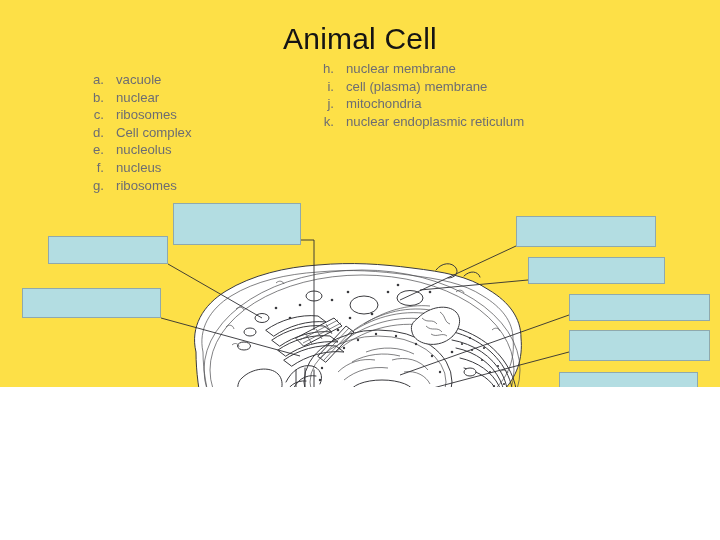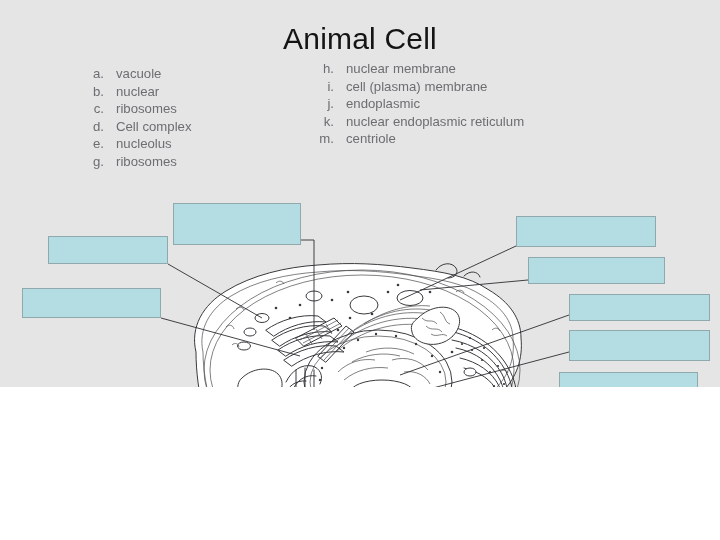--- a/index.html
+++ b/index.html
@@ -8,21 +8,21 @@
     padding: 0;
     background: #ffffff;
   }
   body {
     font-family: "Liberation Sans", sans-serif;
   }
   #slide {
     position: relative;
     width: 720px;
     height: 387px;
-    background: #e5e5e5;
+    background: #fde047;
     overflow: hidden;
   }
   #title {
     position: absolute;
     left: 0;
     top: 22px;
     width: 720px;
     text-align: center;
     font-size: 30px;
     font-weight: 400;
@@ -31,21 +31,21 @@
     font-family: "Liberation Sans", sans-serif;
   }
   .legend {
     position: absolute;
     font-size: 13.2px;
     color: #6d6d72;
     font-family: "Liberation Sans", sans-serif;
     line-height: 17.6px;
     white-space: nowrap;
   }
-  #legend-left  { left: 74px;  top: 65px; }
+  #legend-left  { left: 74px;  top: 71px; }
   #legend-right { left: 304px; top: 60px; }
   .legend-row {
     display: block;
     height: 17.6px;
   }
   .legend-marker {
     display: inline-block;
     width: 30px;
     text-align: right;
     padding-right: 12px;
@@ -111,39 +111,39 @@
     <span class="legend-row">
       <span class="legend-marker">c.</span><span class="legend-text">ribosomes</span>
     </span>
     <span class="legend-row">
       <span class="legend-marker">d.</span><span class="legend-text">Cell complex</span>
     </span>
     <span class="legend-row">
       <span class="legend-marker">e.</span><span class="legend-text">nucleolus</span>
     </span>
     <span class="legend-row">
+      <span class="legend-marker">f.</span><span class="legend-text">nucleus</span>
+    </span>
+    <span class="legend-row">
       <span class="legend-marker">g.</span><span class="legend-text">ribosomes</span>
     </span>
   </div>
 
   <div class="legend" id="legend-right">
     <span class="legend-row">
       <span class="legend-marker">h.</span><span class="legend-text">nuclear membrane</span>
     </span>
     <span class="legend-row">
       <span class="legend-marker">i.</span><span class="legend-text">cell (plasma) membrane</span>
     </span>
     <span class="legend-row">
-      <span class="legend-marker">j.</span><span class="legend-text">endoplasmic</span>
+      <span class="legend-marker">j.</span><span class="legend-text">mitochondria</span>
     </span>
     <span class="legend-row">
       <span class="legend-marker">k.</span><span class="legend-text">nuclear endoplasmic reticulum</span>
-    </span>
-    <span class="legend-row">
-      <span class="legend-marker">m.</span><span class="legend-text">centriole</span>
     </span>
   </div>
 
   <svg id="artwork" viewBox="0 0 720 540">
 
     <path class="lnf" d="M196,352 C190,327 203,305 226,291 C252,275 286,267 318,265
       C352,262 381,264 412,268 C444,272 468,276 489,290
       C509,302 521,318 521,338 C523,358 517,378 501,393
       C486,408 462,425 435,437 C410,448 383,462 356,468
       C326,474 296,477 270,471 C248,466 232,459 222,447

